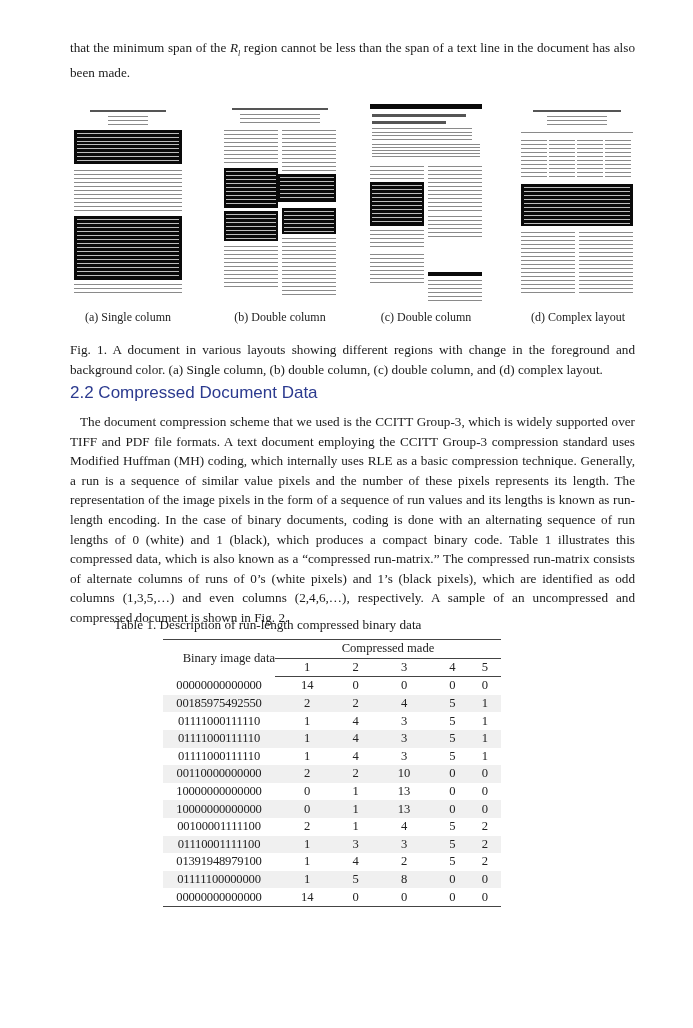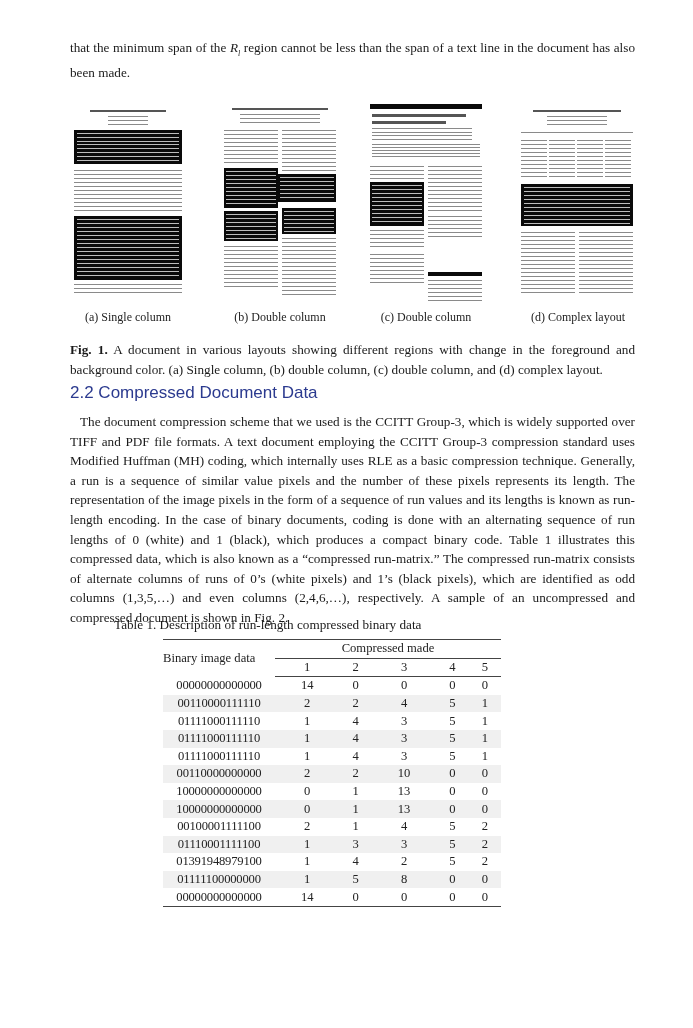--- a/index.html
+++ b/index.html
@@ -13,35 +13,35 @@
   
   .thumb { position: absolute; top: 96px; width: 120px; height: 210px; background: #fff; overflow: hidden; }
   .thumb .t-title { position: absolute; left: 8px; right: 8px; height: 2px; background: #555; }
   .thumb .t-line { position: absolute; height: 1px; background: #8a8a8a; }
   .thumb .t-block { position: absolute; background: #0a0a0a; }
   .thumb .t-wline { position: absolute; height: 1px; background: #bdbdbd; }
 
   .sub-caption { position: absolute; top: 310px; font-size: 12px; color: #222; text-align: center; width: 140px; }
 
   .fig-caption { position: absolute; left: 70px; top: 340px; width: 565px; font-size: 13.2px; line-height: 19.6px; text-align: justify; margin: 0; }
-  .fig-caption b { font-weight: bold; }
+  .fig-caption b { font-weight: normal; }
 
   .section-heading { position: absolute; left: 70px; top: 383px; font-family: "Liberation Sans", sans-serif;
                      font-size: 17px; color: #2b3a8f; margin: 0; font-weight: normal; }
 
   .body-para { top: 412px; text-indent: 10px; }
 
   .table-caption { position: absolute; left: 114px; top: 617px; font-size: 13.2px; margin: 0; }
   .table-caption b { font-weight: normal; }
 
   table.data { position: absolute; left: 163px; top: 639px; width: 338px; border-collapse: collapse;
                font-size: 12.6px; color: #222; }
   table.data th, table.data td { text-align: center; padding: 0; height: 17.6px; font-weight: normal; }
   table.data thead tr.r1 th { border-top: 1.5px solid #444; }
-  table.data thead .bin-h { width: 112px; text-align: left; vertical-align: middle; }
+  table.data thead .bin-h { width: 112px; text-align: right; vertical-align: middle; }
   table.data thead .comp-h { border-bottom: 1px solid #444; }
   table.data thead tr.r2 th { border-bottom: 1.2px solid #444; }
   table.data tbody tr:nth-child(even) { background: #f0f0f0; }
   table.data tbody tr:last-child td { border-bottom: 1.5px solid #444; }
   table.data td.bin { letter-spacing: -0.2px; }
 </style>
 </head>
 <body>
 
 <p class="para top-para"><span>that the minimum span of the </span><i><span>R</span><sub style="font-size:8px">l</sub></i><span> region cannot be less than the span of a text line in the document has also been made.</span></p>
@@ -371,21 +371,21 @@
   <tbody id="table-body">
       <tr>
         <td class="bin">00000000000000</td>
         <td>14</td>
         <td>0</td>
         <td>0</td>
         <td>0</td>
         <td>0</td>
       </tr>
       <tr>
-        <td class="bin">00110000111110</td>
+        <td class="bin">00185975492550</td>
         <td>2</td>
         <td>2</td>
         <td>4</td>
         <td>5</td>
         <td>1</td>
       </tr>
       <tr>
         <td class="bin">01111000111110</td>
         <td>1</td>
         <td>4</td>

